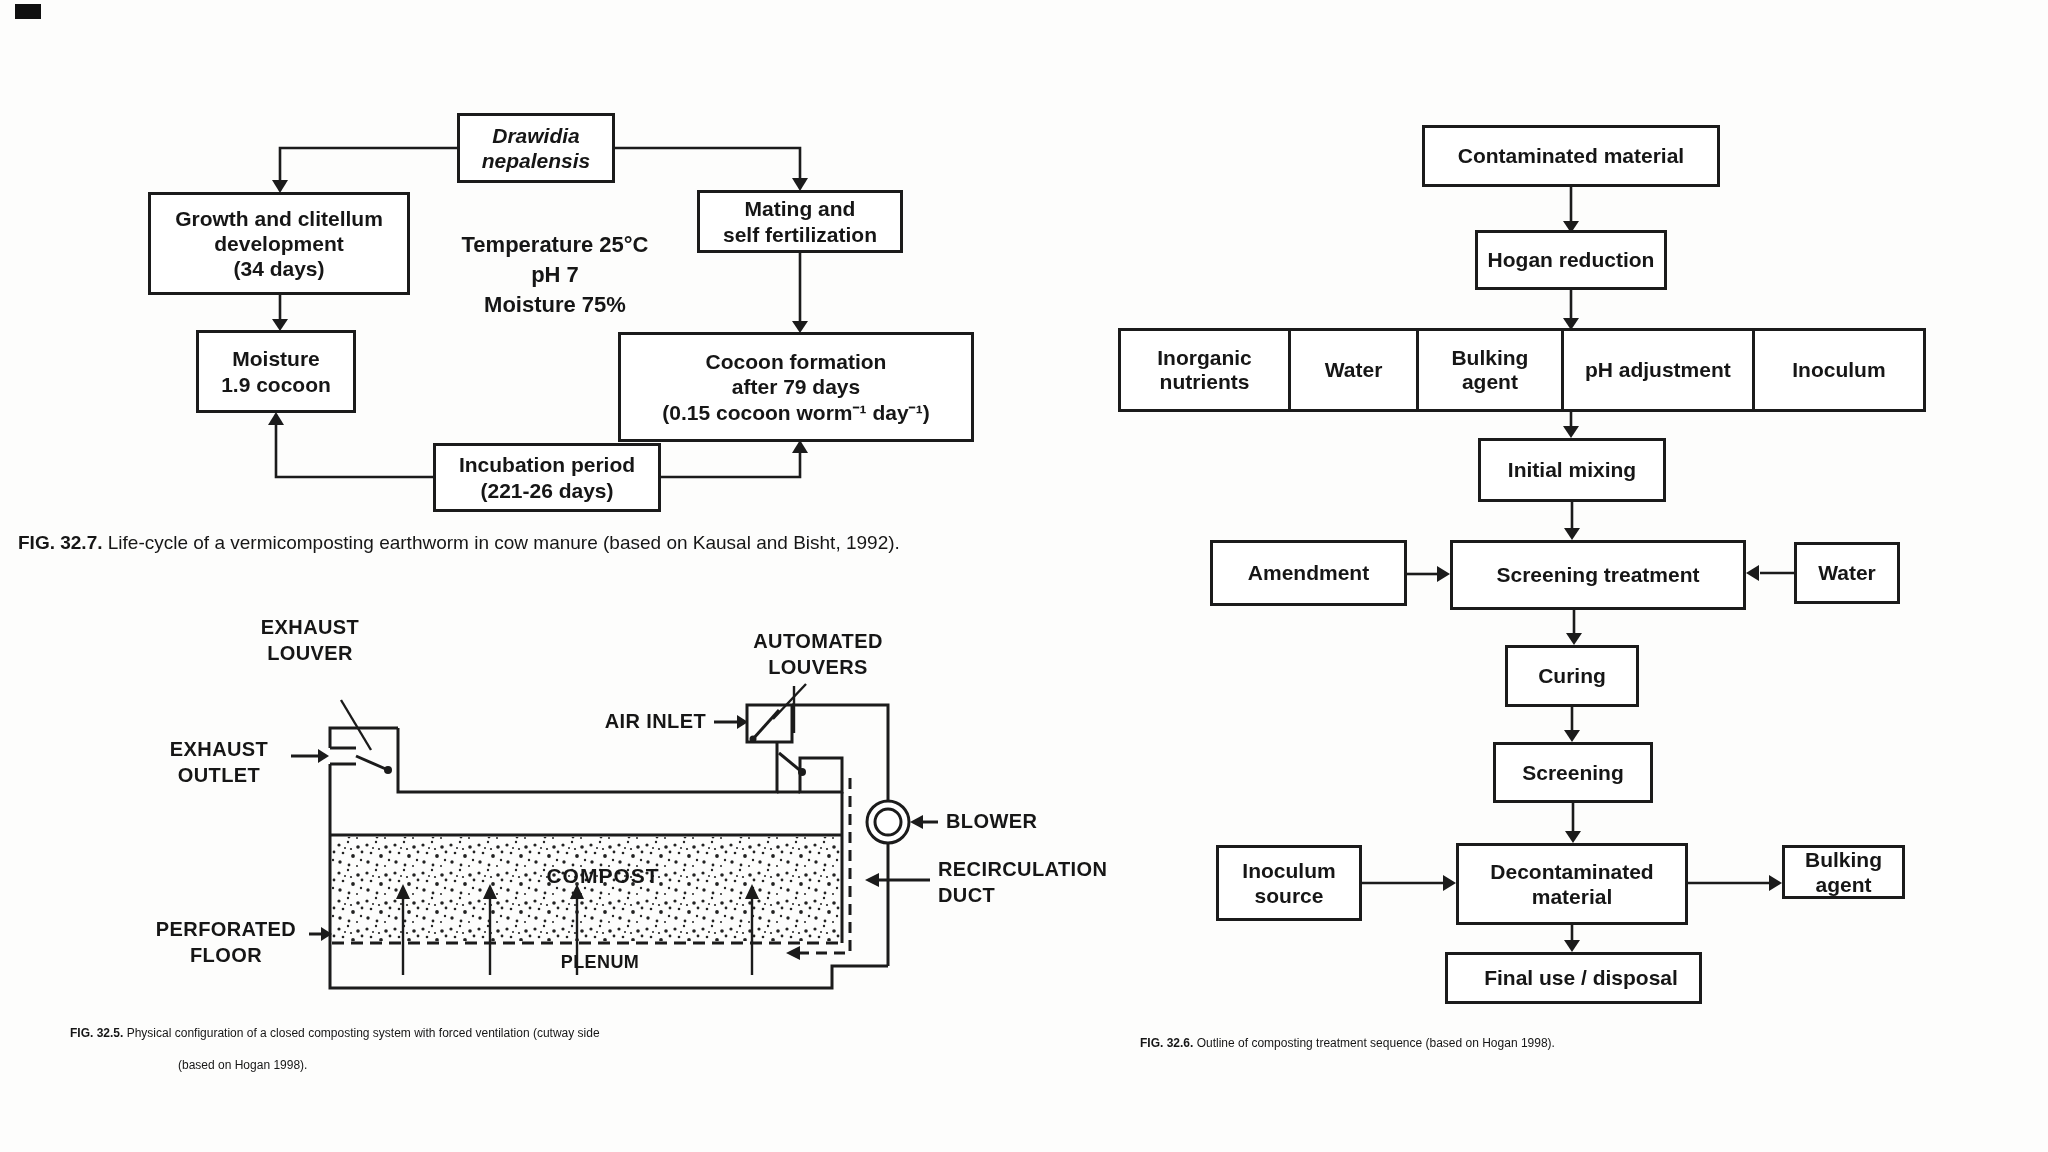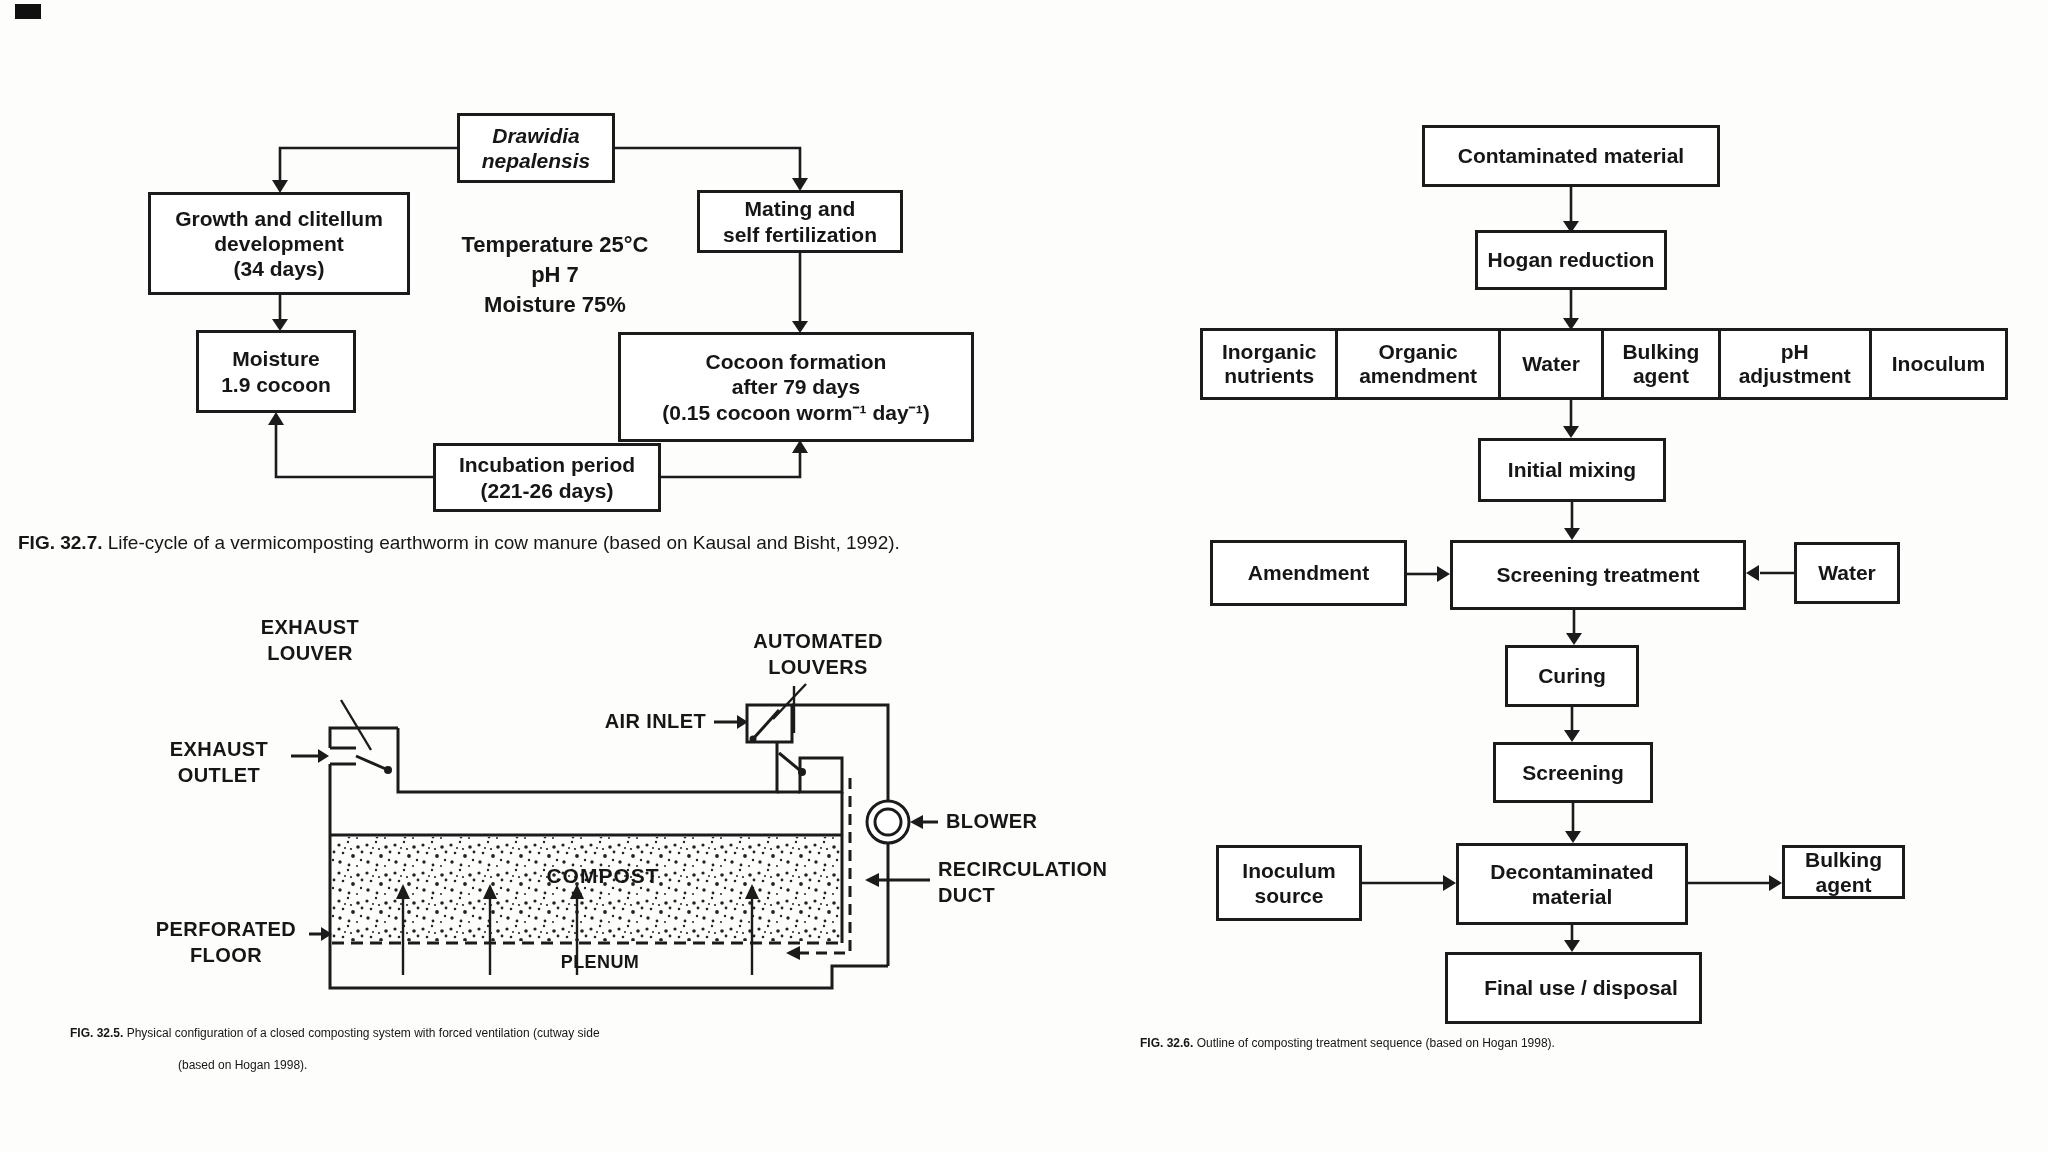--- a/index.html
+++ b/index.html
@@ -269,23 +269,22 @@
 </div>
 
 <div>
   <div class="fbox" style="left:1422px;top:125px;width:298px;height:62px;">
     <div class="ln">Contaminated material</div>
   </div>
   <div class="fbox" style="left:1475px;top:230px;width:192px;height:60px;">
     <div class="ln">Hogan reduction</div>
   </div>
 
-  <div class="row" style="left:1200px;top:328px;width:808px;height:72px;">
+  <div class="row" style="left:1118px;top:328px;width:808px;height:84px;">
     <div class="acell" style="flex:136 0 0;">Inorganic nutrients</div>
-    <div class="acell" style="flex:170 0 0;">Organic amendment</div>
     <div class="acell" style="flex:96 0 0;">Water</div>
     <div class="acell" style="flex:112 0 0;">Bulking agent</div>
     <div class="acell" style="flex:156 0 0;">pH adjustment</div>
     <div class="acell" style="flex:137 0 0;">Inoculum</div>
   </div>
 
   <div class="fbox" style="left:1478px;top:438px;width:188px;height:64px;">
     <div class="ln">Initial mixing</div>
   </div>
   <div class="fbox" style="left:1210px;top:540px;width:197px;height:66px;">
@@ -308,20 +307,20 @@
     <div class="ln">source</div>
   </div>
   <div class="fbox" style="left:1456px;top:843px;width:232px;height:82px;">
     <div class="ln">Decontaminated</div>
     <div class="ln">material</div>
   </div>
   <div class="fbox" style="left:1782px;top:845px;width:123px;height:54px;">
     <div class="ln">Bulking</div>
     <div class="ln">agent</div>
   </div>
-  <div class="fbox" style="left:1445px;top:952px;width:257px;height:72px;padding-left:15px;">
+  <div class="fbox" style="left:1445px;top:952px;width:257px;height:52px;padding-left:15px;">
     <div class="ln">Final use / disposal</div>
   </div>
 
   <div class="caption" style="left:1140px;top:1036px;">
     <span class="pfx">FIG. 32.6.</span><span> Outline of composting treatment sequence (based on Hogan 1998).</span>
   </div>
 </div>
 
 </body></html>

